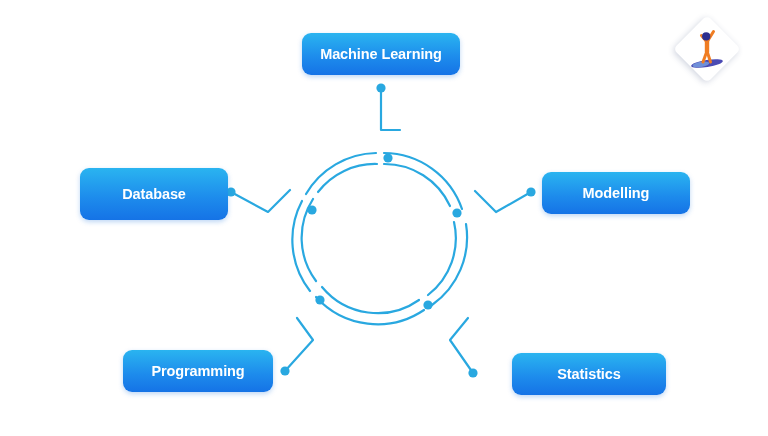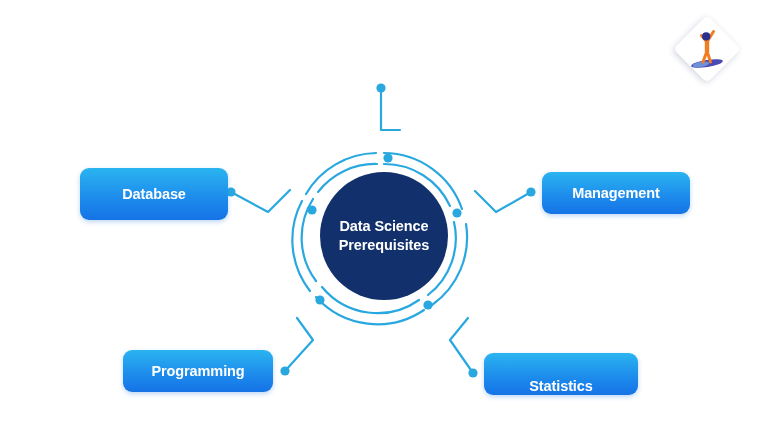--- a/index.html
+++ b/index.html
@@ -77,21 +77,21 @@
     text-align: center;
     line-height: 1.25;
     padding: 0 14px;
   }
   .node-line { white-space: nowrap; }
 
   .node-ml   { left: 302px; top: 33px;  width: 158px; height: 42px; }
   .node-db   { left: 80px;  top: 168px; width: 148px; height: 52px; }
   .node-mod  { left: 542px; top: 172px; width: 148px; height: 42px; }
   .node-prog { left: 123px; top: 350px; width: 150px; height: 42px; border-radius: 9px; }
-  .node-stat { left: 484px; top: 353px; width: 154px; height: 42px; justify-content: flex-end; }
+  .node-stat { left: 512px; top: 353px; width: 154px; height: 42px; }
 
   
   .logo-badge {
     position: absolute;
     left: 676px;
     top: 18px;
     width: 62px;
     height: 62px;
     z-index: 6;
   }
@@ -166,32 +166,31 @@
     <circle cx="285" cy="371" r="4.6" fill="#29a8e0"></circle>
     <circle cx="320" cy="300" r="4.6" fill="#29a8e0"></circle>
 
     <g fill="none" stroke="#29a8e0" stroke-width="2.2" stroke-linecap="round" stroke-linejoin="round">
       <path d="M 473 373 L 450 340 L 468 318"></path>
     </g>
     <circle cx="473" cy="373" r="4.6" fill="#29a8e0"></circle>
     <circle cx="428" cy="305" r="4.6" fill="#29a8e0"></circle>
   </svg>
 
-  <div class="hub">
-    <div class="hub-line">Data Science</div>
-    <div class="hub-line">Prerequisites</div>
-  </div>
-
+
+  <div class="node node-ml">
+    <span class="node-line">Machine Learning</span>
+  </div>
 
   <div class="node node-db">
     <span class="node-line">Database</span>
   </div>
 
   <div class="node node-mod">
-    <span class="node-line">Management</span>
+    <span class="node-line">Modelling</span>
   </div>
 
   <div class="node node-prog">
     <span class="node-line">Programming</span>
   </div>
 
   <div class="node node-stat">
     <span class="node-line">Statistics</span>
   </div>
 

